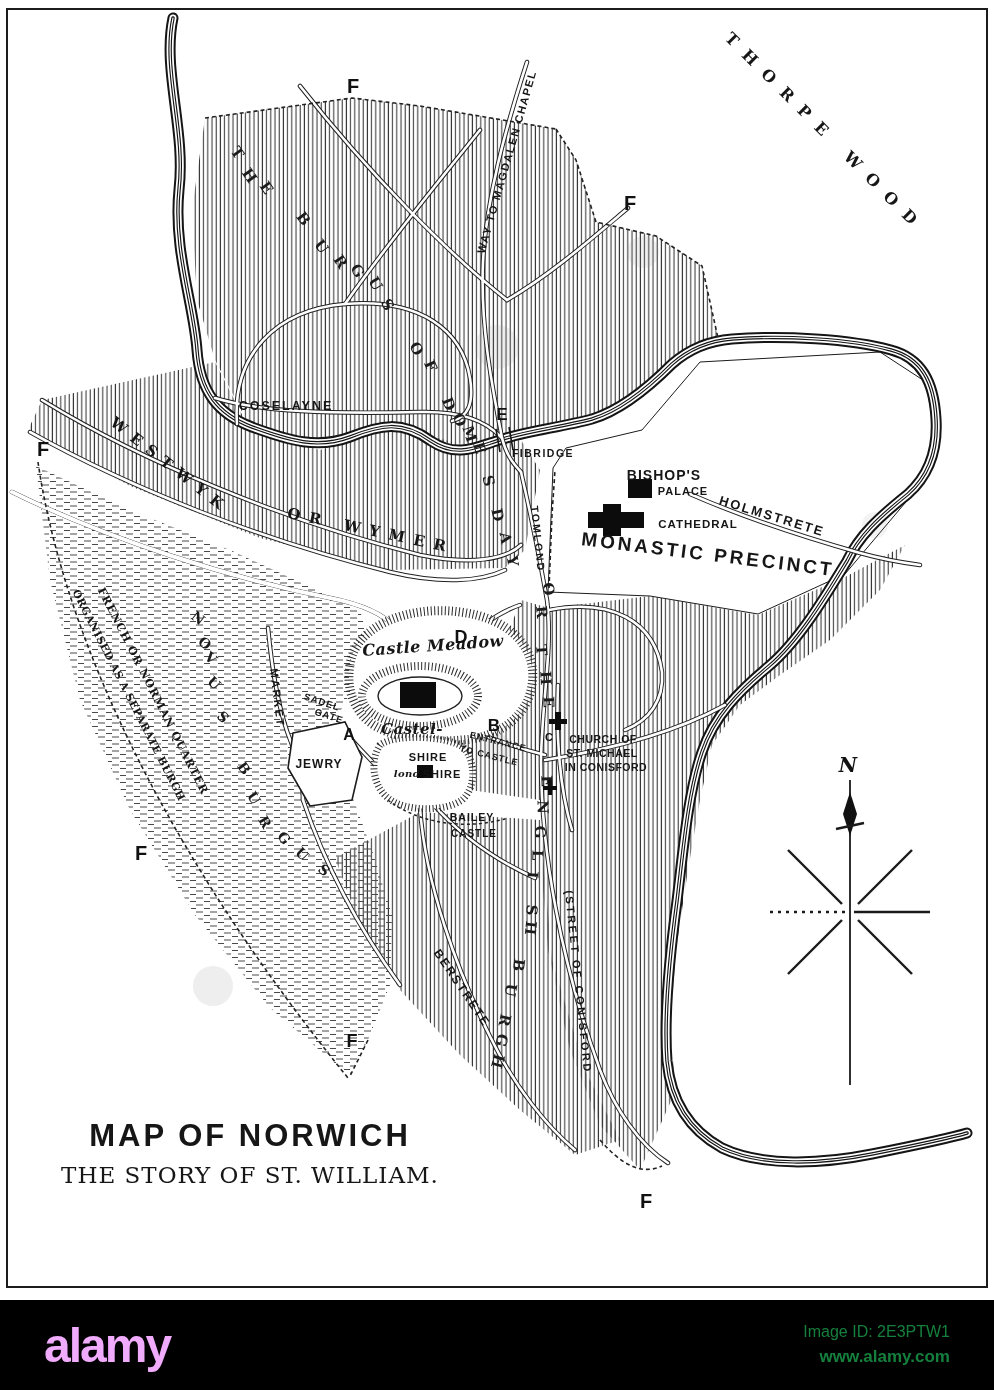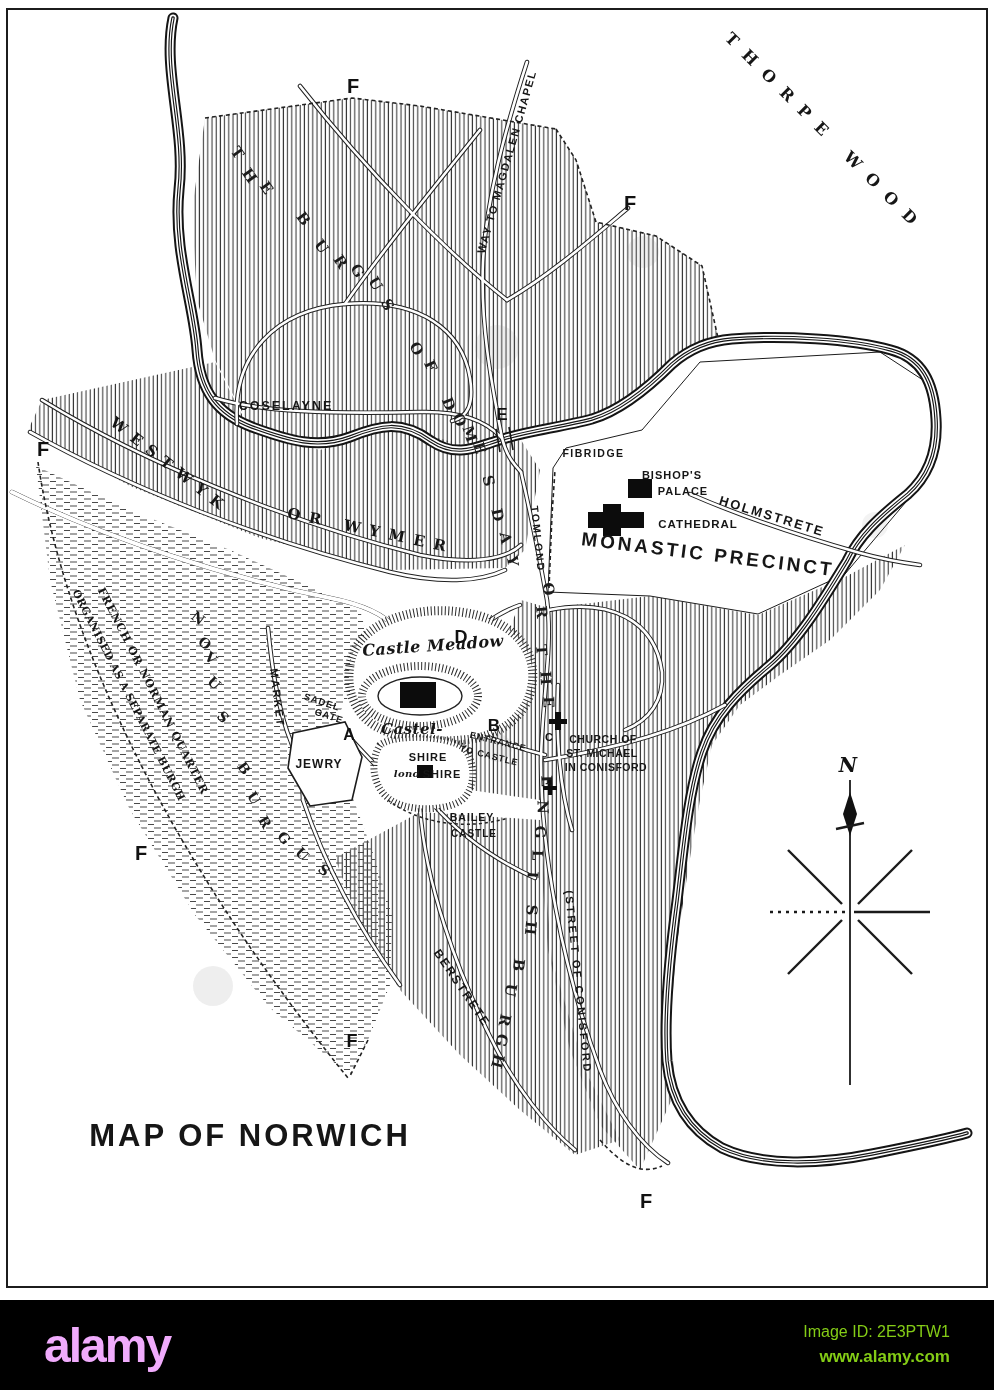--- a/index.html
+++ b/index.html
@@ -16,21 +16,21 @@
   .wind{position:absolute;font-family:"DejaVu Serif",serif;font-weight:bold;color:#1c1c1c;line-height:1;}
   #title-block{position:absolute;left:60px;top:1118px;width:380px;text-align:center;color:#161616;}
   #title-line1{font-family:"Liberation Sans",sans-serif;font-weight:bold;font-size:31px;letter-spacing:3px;}
   #title-line2{font-family:"Liberation Sans",sans-serif;font-weight:bold;font-size:15px;letter-spacing:3px;margin-top:9px;}
   #title-line3{font-family:"DejaVu Serif",serif;font-size:23px;letter-spacing:1px;margin-top:8px;}
   #wm-bar{position:absolute;left:0;top:1300px;width:994px;height:90px;background:#000;
           display:flex;align-items:center;justify-content:space-between;
           padding:0 44px;box-sizing:border-box;}
   #wm-logo{color:#f0abfc;font-family:"Liberation Sans",sans-serif;font-weight:bold;
            font-size:48px;letter-spacing:-2px;}
-  #wm-right{text-align:right;color:#84cc16;font-family:"Liberation Sans",sans-serif;}
+  #wm-right{text-align:right;color:#15803d;font-family:"Liberation Sans",sans-serif;}
   #wm-id{font-size:16px;margin-bottom:6px;}
   #wm-url{font-size:17px;font-weight:bold;}
 </style>
 </head>
 <body>
 
 <div id="canvas">
   <div id="map-area">
 
     <svg id="map-svg" width="994" height="1300" viewBox="0 0 994 1300">
@@ -200,22 +200,22 @@
         <path d="M788,974 L842,920" stroke-width="2.4"></path>
         <polygon points="850,792 857,814 850,836 843,814" fill="#111" stroke="none"></polygon>
         <path d="M836,829 L864,823" stroke-width="2.4"></path>
       </g>
     </svg>
 
     <div id="labels-layer">
         <span class="lbl serifb" style="left: 825px; top: 133px; font-size: 16px; letter-spacing: 12px; transform: translate(-50%, -50%) rotate(45deg);">THORPE WOOD</span>
         <span class="lbl sansb" style="left: 507px; top: 162px; font-size: 11px; letter-spacing: 1.5px; transform: translate(-50%, -50%) rotate(-74deg);">WAY TO MAGDALEN CHAPEL</span>
         <span class="lbl sansb" style="left: 286px; top: 406px; font-size: 12.5px; letter-spacing: 2px; transform: translate(-50%, -50%) rotate(0deg);">COSELAYNE</span>
-        <span class="lbl sansb" style="left: 576px; top: 453px; font-size: 10.5px; letter-spacing: 1.5px; transform: translate(-50%, -50%) rotate(0deg); padding-left: 35px;">FIBRIDGE</span>
-        <span class="lbl sansb" style="left: 664px; top: 475px; font-size: 11px; letter-spacing: 1px; transform: translate(-50%, -50%) rotate(0deg); margin-left: 8px;">BISHOP'S</span>
+        <span class="lbl sansb" style="left: 543px; top: 453px; font-size: 10.5px; letter-spacing: 1.5px; transform: translate(-50%, -50%) rotate(0deg);">FIBRIDGE</span>
+        <span class="lbl sansb" style="left: 664px; top: 475px; font-size: 14px; letter-spacing: 1px; transform: translate(-50%, -50%) rotate(0deg);">BISHOP'S</span>
         <span class="lbl sansb" style="left: 683px; top: 491px; font-size: 11px; letter-spacing: 1px; transform: translate(-50%, -50%) rotate(0deg);">PALACE</span>
         <span class="lbl sansb" style="left: 772px; top: 516px; font-size: 13px; letter-spacing: 2px; transform: translate(-50%, -50%) rotate(17deg);">HOLMSTRETE</span>
         <span class="lbl sansb" style="left: 698px; top: 525px; font-size: 11.5px; letter-spacing: 1px; transform: translate(-50%, -50%) rotate(0deg);">CATHEDRAL</span>
         <span class="lbl sansb" style="left: 708px; top: 554px; font-size: 19px; letter-spacing: 3px; transform: translate(-50%, -50%) rotate(7deg);">MONASTIC PRECINCT</span>
         <span class="lbl serifb" style="left: 170px; top: 466px; font-size: 15px; letter-spacing: 8px; transform: translate(-50%, -50%) rotate(38deg);">WESTWYK</span>
         <span class="lbl serifb" style="left: 371px; top: 531px; font-size: 15px; letter-spacing: 9px; transform: translate(-50%, -50%) rotate(12deg);">OR WYMER</span>
         <span class="lbl sansb" style="left: 277px; top: 698px; font-size: 11px; letter-spacing: 2px; transform: translate(-50%, -50%) rotate(83deg);">MARKET</span>
         <span class="lbl sansb" style="left: 322px; top: 702px; font-size: 9.5px; letter-spacing: 1px; transform: translate(-50%, -50%) rotate(18deg);">SADEL</span>
         <span class="lbl sansb" style="left: 329px; top: 716px; font-size: 9.5px; letter-spacing: 1px; transform: translate(-50%, -50%) rotate(18deg);">GATE</span>
         <span class="lbl sansb" style="left: 319px; top: 764px; font-size: 12px; letter-spacing: 1px; transform: translate(-50%, -50%) rotate(0deg);">JEWRY</span>
@@ -291,20 +291,21 @@
         <span class="marker" style="left: 646px; top: 1201px; font-size: 20px; transform: translate(-50%, -50%) rotate(0deg);">F</span>
         <span class="marker" style="left: 502px; top: 414px; font-size: 17px; transform: translate(-50%, -50%) rotate(0deg);">E</span>
         <span class="marker" style="left: 461px; top: 637px; font-size: 18px; transform: translate(-50%, -50%) rotate(0deg);">D</span>
         <span class="marker" style="left: 349px; top: 735px; font-size: 16px; transform: translate(-50%, -50%) rotate(0deg);">A</span>
         <span class="marker" style="left: 494px; top: 725px; font-size: 17px; transform: translate(-50%, -50%) rotate(0deg);">B</span>
         <span class="marker" style="left: 549px; top: 737px; font-size: 11px; transform: translate(-50%, -50%) rotate(0deg);">C</span>
       </div>
 
     <div id="title-block">
       <div id="title-line1">MAP OF NORWICH</div>
+      <div id="title-line3">THE STORY OF ST. WILLIAM.</div>
     </div>
 
     <div class="marker" id="compass-n" style="left:848px;top:765px;font-size:20px;font-family:'DejaVu Serif',serif;font-style:italic;transform:translate(-50%,-50%);">N</div>
   </div>
 
   <div id="wm-bar">
     <div id="wm-logo">alamy</div>
     <div id="wm-right">
       <div id="wm-id">Image ID: 2E3PTW1</div>
       <div id="wm-url">www.alamy.com</div>

